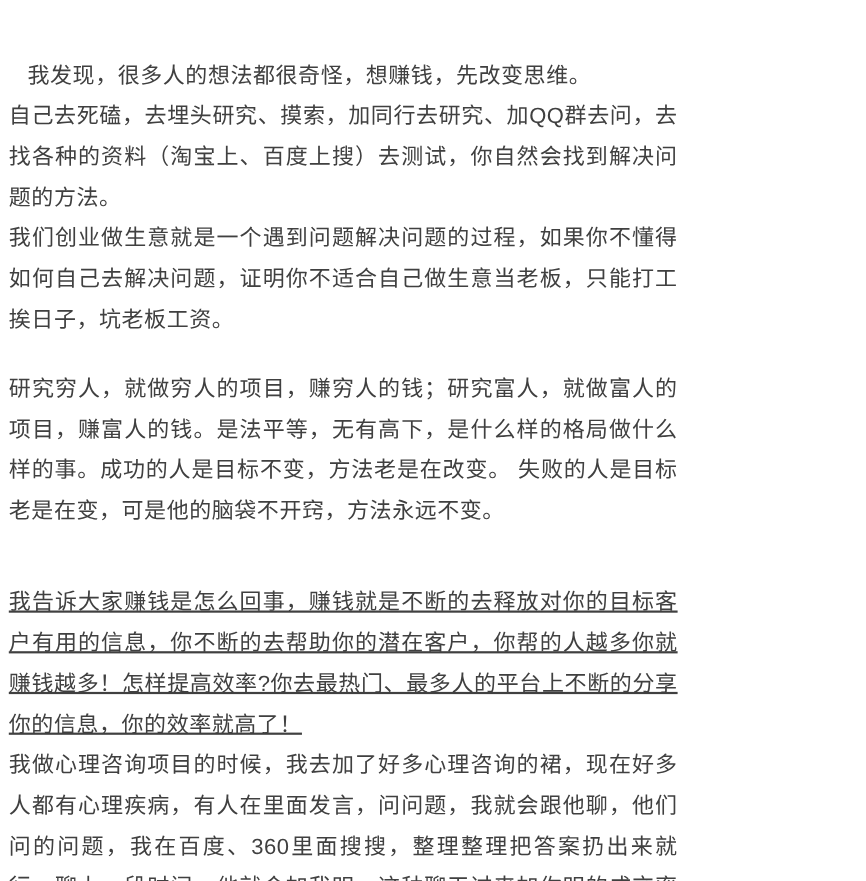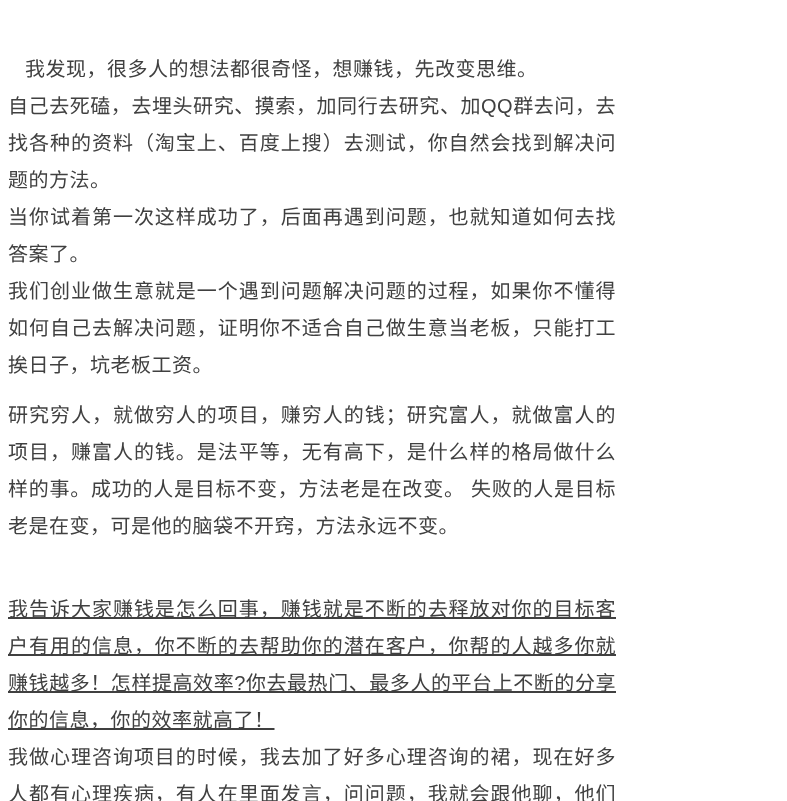--- a/index.html
+++ b/index.html
@@ -27,21 +27,21 @@
     color: #404040;
     letter-spacing: 0.5px;
     text-align: justify;
     text-justify: inter-ideograph;
     word-break: break-all;
   }
   .article p.first-indent {
     text-indent: 17px;
   }
   .article p.gap-small {
-    margin-top: 13px;
+    margin-top: 26px;
   }
   .article p.gap-large {
     margin-top: 46px;
     text-decoration: underline;
   }
   .watermark {
     margin-top: 6px;
     padding-right: 17px;
     text-align: left;
     font-size: 23px;
@@ -51,20 +51,19 @@
     letter-spacing: 1px;
   }
 </style>
 </head>
 <body>
 
 <div class="page">
   <div class="article">
     <p class="first-indent">我发现，很多人的想法都很奇怪，想赚钱，先改变思维。</p>
     <p>自己去死磕，去埋头研究、摸索，加同行去研究、加QQ群去问，去找各种的资料（淘宝上、百度上搜）去测试，你自然会找到解决问题的方法。</p>
-    <p>当你试着第一次这样成功了，后面再遇到问题，也就知道如何去找答案了。</p>
     <p>我们创业做生意就是一个遇到问题解决问题的过程，如果你不懂得如何自己去解决问题，证明你不适合自己做生意当老板，只能打工挨日子，坑老板工资。</p>
     <p class="gap-small">研究穷人，就做穷人的项目，赚穷人的钱；研究富人，就做富人的项目，赚富人的钱。是法平等，无有高下，是什么样的格局做什么样的事。成功的人是目标不变，方法老是在改变。 失败的人是目标老是在变，可是他的脑袋不开窍，方法永远不变。</p>
     <p class="gap-large">我告诉大家赚钱是怎么回事，赚钱就是不断的去释放对你的目标客户有用的信息，你不断的去帮助你的潜在客户，你帮的人越多你就赚钱越多！怎样提高效率?你去最热门、最多人的平台上不断的分享你的信息，你的效率就高了！</p>
     <p>我做心理咨询项目的时候，我去加了好多心理咨询的裙，现在好多人都有心理疾病，有人在里面发言，问问题，我就会跟他聊，他们问的问题，我在百度、360里面搜搜，整理整理把答案扔出来就行，聊上一段时间，他就会加我叩，这种聊天过来加你叩的成交率是非常高的，你们做其它项目也可以参照我这套路。</p>
   </div>
   <div class="watermark">知乎 @孔购换葡椅值美</div>
 </div>
 
 </body></html>

